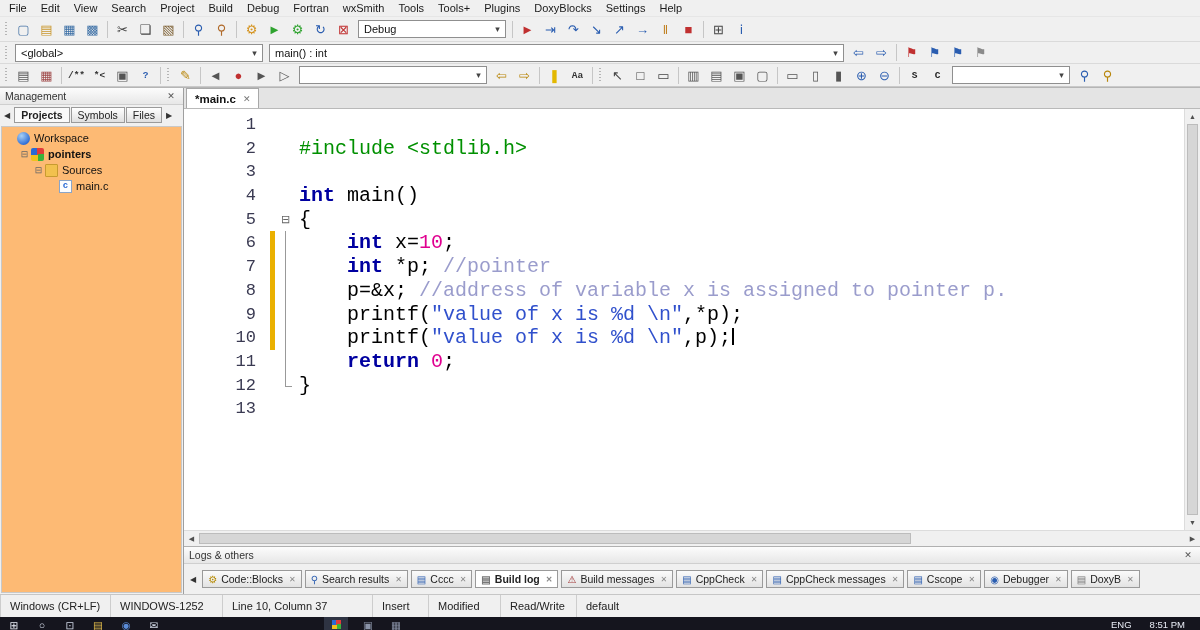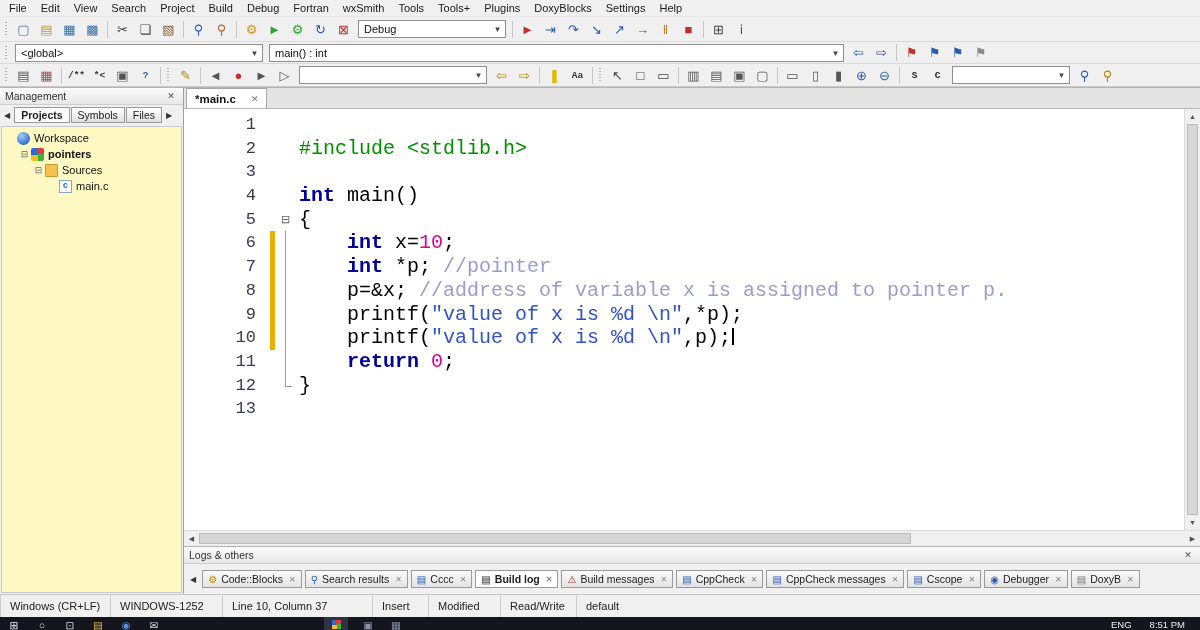--- a/index.html
+++ b/index.html
@@ -31,37 +31,37 @@
 
   
   .management{width:183px;flex:none;border-right:1px solid #9f9f9f;display:flex;flex-direction:column;background:#f0f0f0;}
   .panel-header{height:16px;display:flex;align-items:center;font-size:10.5px;color:#333;
     padding:0 5px;background:linear-gradient(#fcfcfc,#e7e7e7);border-bottom:1px solid #cfcfcf;flex:none;}
   .panel-close{margin-left:auto;color:#555;font-size:9px;width:14px;text-align:center;}
   .mgmt-tabs{display:flex;align-items:center;gap:1px;padding:2px 1px;flex:none;}
   .tab-scroll{font-size:8px;color:#333;padding:0 3px;}
   .mtab{border:1px solid #9a9a9a;background:linear-gradient(#fff,#e0e0e0);font-size:10.5px;padding:1px 6px;color:#222;white-space:nowrap;}
   .mtab.active{background:#fafafa;font-weight:bold;}
-  .tree{flex:1;background:#fef9c3;border:1px solid #c8c8c8;margin:1px;padding:3px 0;overflow:hidden;font-size:11px;}
+  .tree{flex:1;background:#fdba74;border:1px solid #c8c8c8;margin:1px;padding:3px 0;overflow:hidden;font-size:11px;}
   .titem{display:flex;align-items:center;height:16px;white-space:nowrap;color:#111;}
   .texp{width:11px;text-align:center;color:#666;font-size:9px;flex:none;}
   .nicon{width:13px;height:13px;margin:0 4px 0 1px;flex:none;box-sizing:border-box;}
   .ni-workspace{border-radius:50%;background:radial-gradient(circle at 35% 30%,#a8d0f5,#2a6ad4 75%);}
   .ni-project{background:conic-gradient(#e23b3b 0 25%,#3bb23b 25% 50%,#f0c11e 50% 75%,#2a6ad4 75%);border-radius:2px;}
   .ni-folder{background:#f2c14e;border:1px solid #c89b30;border-radius:1px;}
   .ni-cfile{background:#fdfdfd;border:1px solid #8aa5c8;display:flex;align-items:center;justify-content:center;
     font:bold 9px "Liberation Mono",monospace;color:#2a6ad4;}
   .ni-cfile::after{content:"c";}
   .tbold{font-weight:bold;}
 
   
   .editor-col{flex:1;display:flex;flex-direction:column;min-width:0;background:#fff;}
   .tabbar{height:20px;background:#e4e4e4;display:flex;align-items:flex-end;border-bottom:1px solid #b9b9b9;padding-left:2px;flex:none;}
   .etab{height:19px;display:flex;align-items:center;background:#fff;border:1px solid #a8a8a8;border-bottom:none;
-    padding:0 8px;font-size:11.5px;gap:15px;}
+    padding:0 8px;font-size:11.5px;gap:7px;}
   .etab .elbl{font-weight:bold;color:#111;}
   .tab-close{color:#777;font-size:9px;}
 
   .editor-wrap{flex:1;display:flex;min-height:0;}
   .code{flex:1;overflow:hidden;padding-top:4px;}
   .line{display:flex;height:23.7px;line-height:23.7px;}
   .ln{width:84px;flex:none;text-align:right;padding-right:12px;box-sizing:border-box;
     font-family:"Liberation Mono",monospace;font-size:17px;color:#3a3a52;}
   .chg{width:5px;flex:none;margin:0 2px;}
   .chg.on{background:#eab000;}

